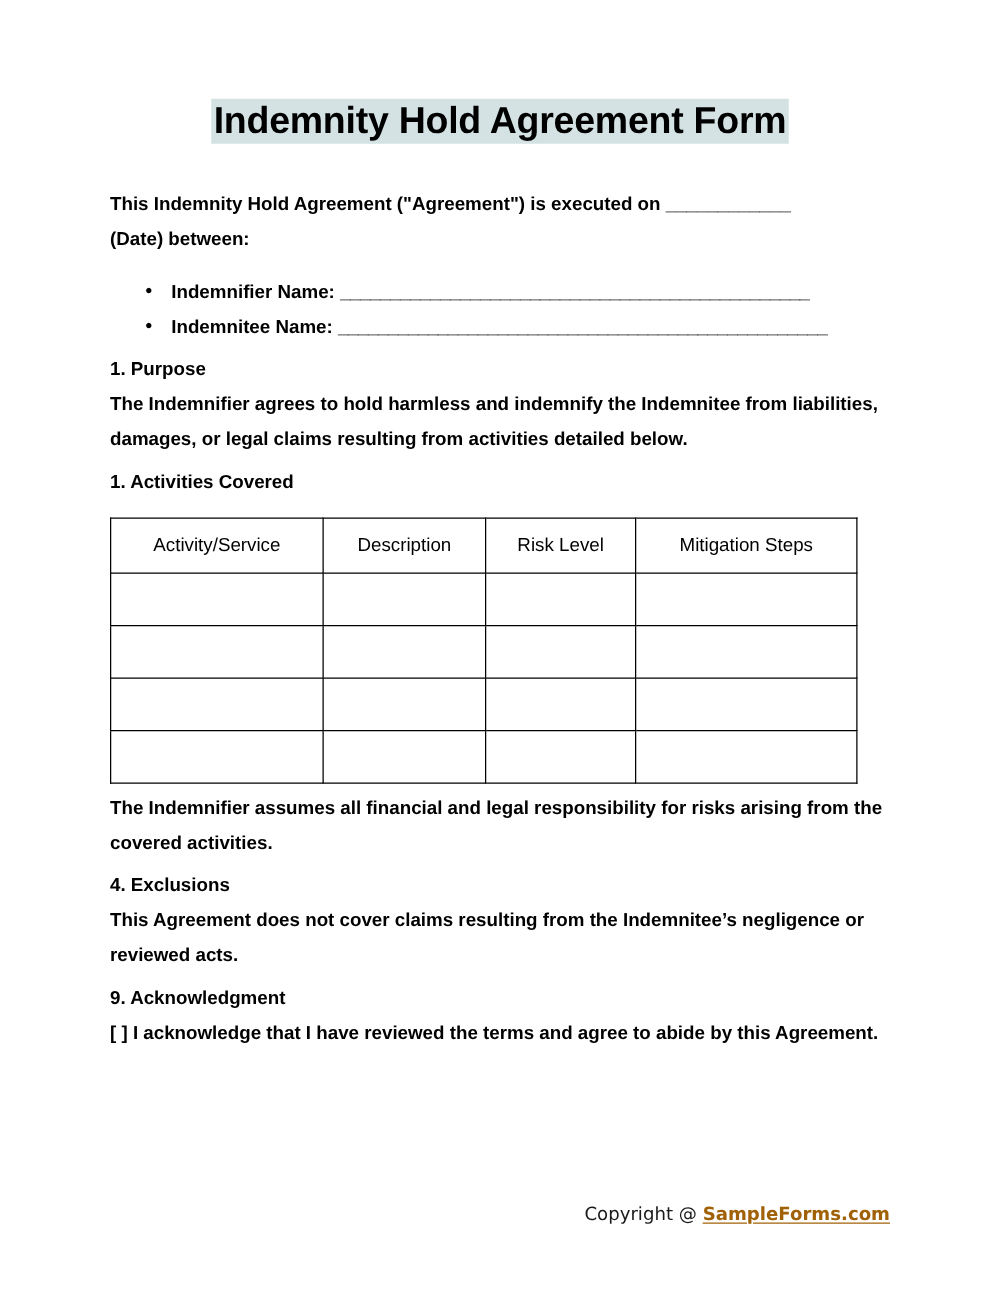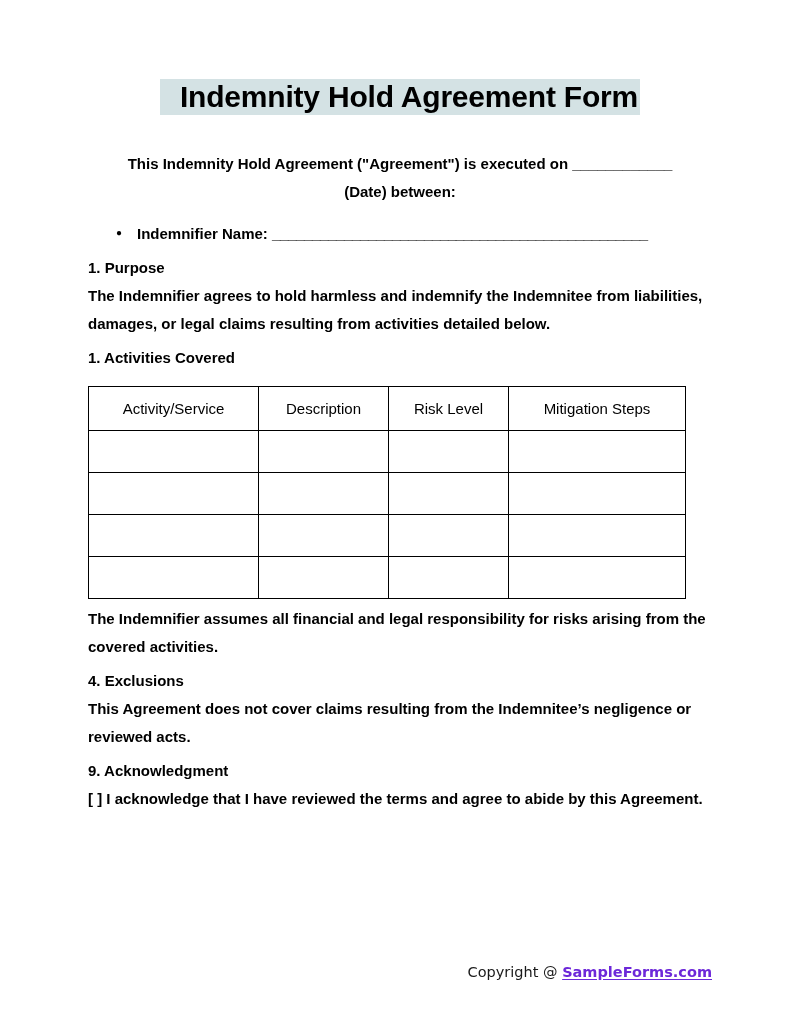--- a/index.html
+++ b/index.html
@@ -35,33 +35,32 @@
     text-align: center;
     font-size: 30px;
     font-weight: bold;
     line-height: 1.28;
     letter-spacing: -0.2px;
     margin: 0;
     padding-top: 78px;
   }
   .doc-title .hl {
     background-color: #d4e2e4;
-    padding: 1px 2px 2px 20px;
+    padding: 1px 2px 2px 2px;
   }
 
   
   .para {
     font-size: 15px;
     font-weight: bold;
     line-height: 28px;
     margin: 0;
   }
   .intro {
     margin-top: 34px;
-    text-align: center;
   }
 
   
   ul.party-list {
     margin: 14px 0 0 0;
     padding: 0 0 0 28px;
     list-style: none;
   }
   ul.party-list li {
     position: relative;
@@ -145,21 +144,21 @@
   .footer .cr {
     font-family: "DejaVu Sans", sans-serif;
     font-weight: normal;
     color: #1a1a1a;
     font-size: 14.5px;
     margin-left: 30px;
   }
   .footer .site {
     font-family: "DejaVu Sans", sans-serif;
     font-weight: bold;
-    color: #6d28d9;
+    color: #a16207;
     text-decoration: underline;
     text-underline-offset: 2px;
     font-size: 14.5px;
   }
 </style>
 </head>
 <body>
 
 <div class="page">
 
@@ -168,20 +167,22 @@
     <h1 class="doc-title"><span class="hl">Indemnity Hold Agreement Form</span></h1>
 
     <p class="para intro">
       <span>This Indemnity Hold Agreement ("Agreement") is executed on ____________</span><br>
       <span>(Date) between:</span>
     </p>
 
     <ul class="party-list">
       <li><span>Indemnifier Name:</span>
         <span class="fill-line">_______________________________________________</span></li>
+      <li><span>Indemnitee Name:</span>
+        <span class="fill-line">_________________________________________________</span></li>
     </ul>
 
     <div class="section">
       <p class="section-heading">1. Purpose</p>
       <p class="section-body">The Indemnifier agrees to hold harmless and indemnify the Indemnitee from liabilities, damages, or legal claims resulting from activities detailed below.</p>
     </div>
 
     <div class="section">
       <p class="section-heading">1. Activities Covered</p>
     </div>

